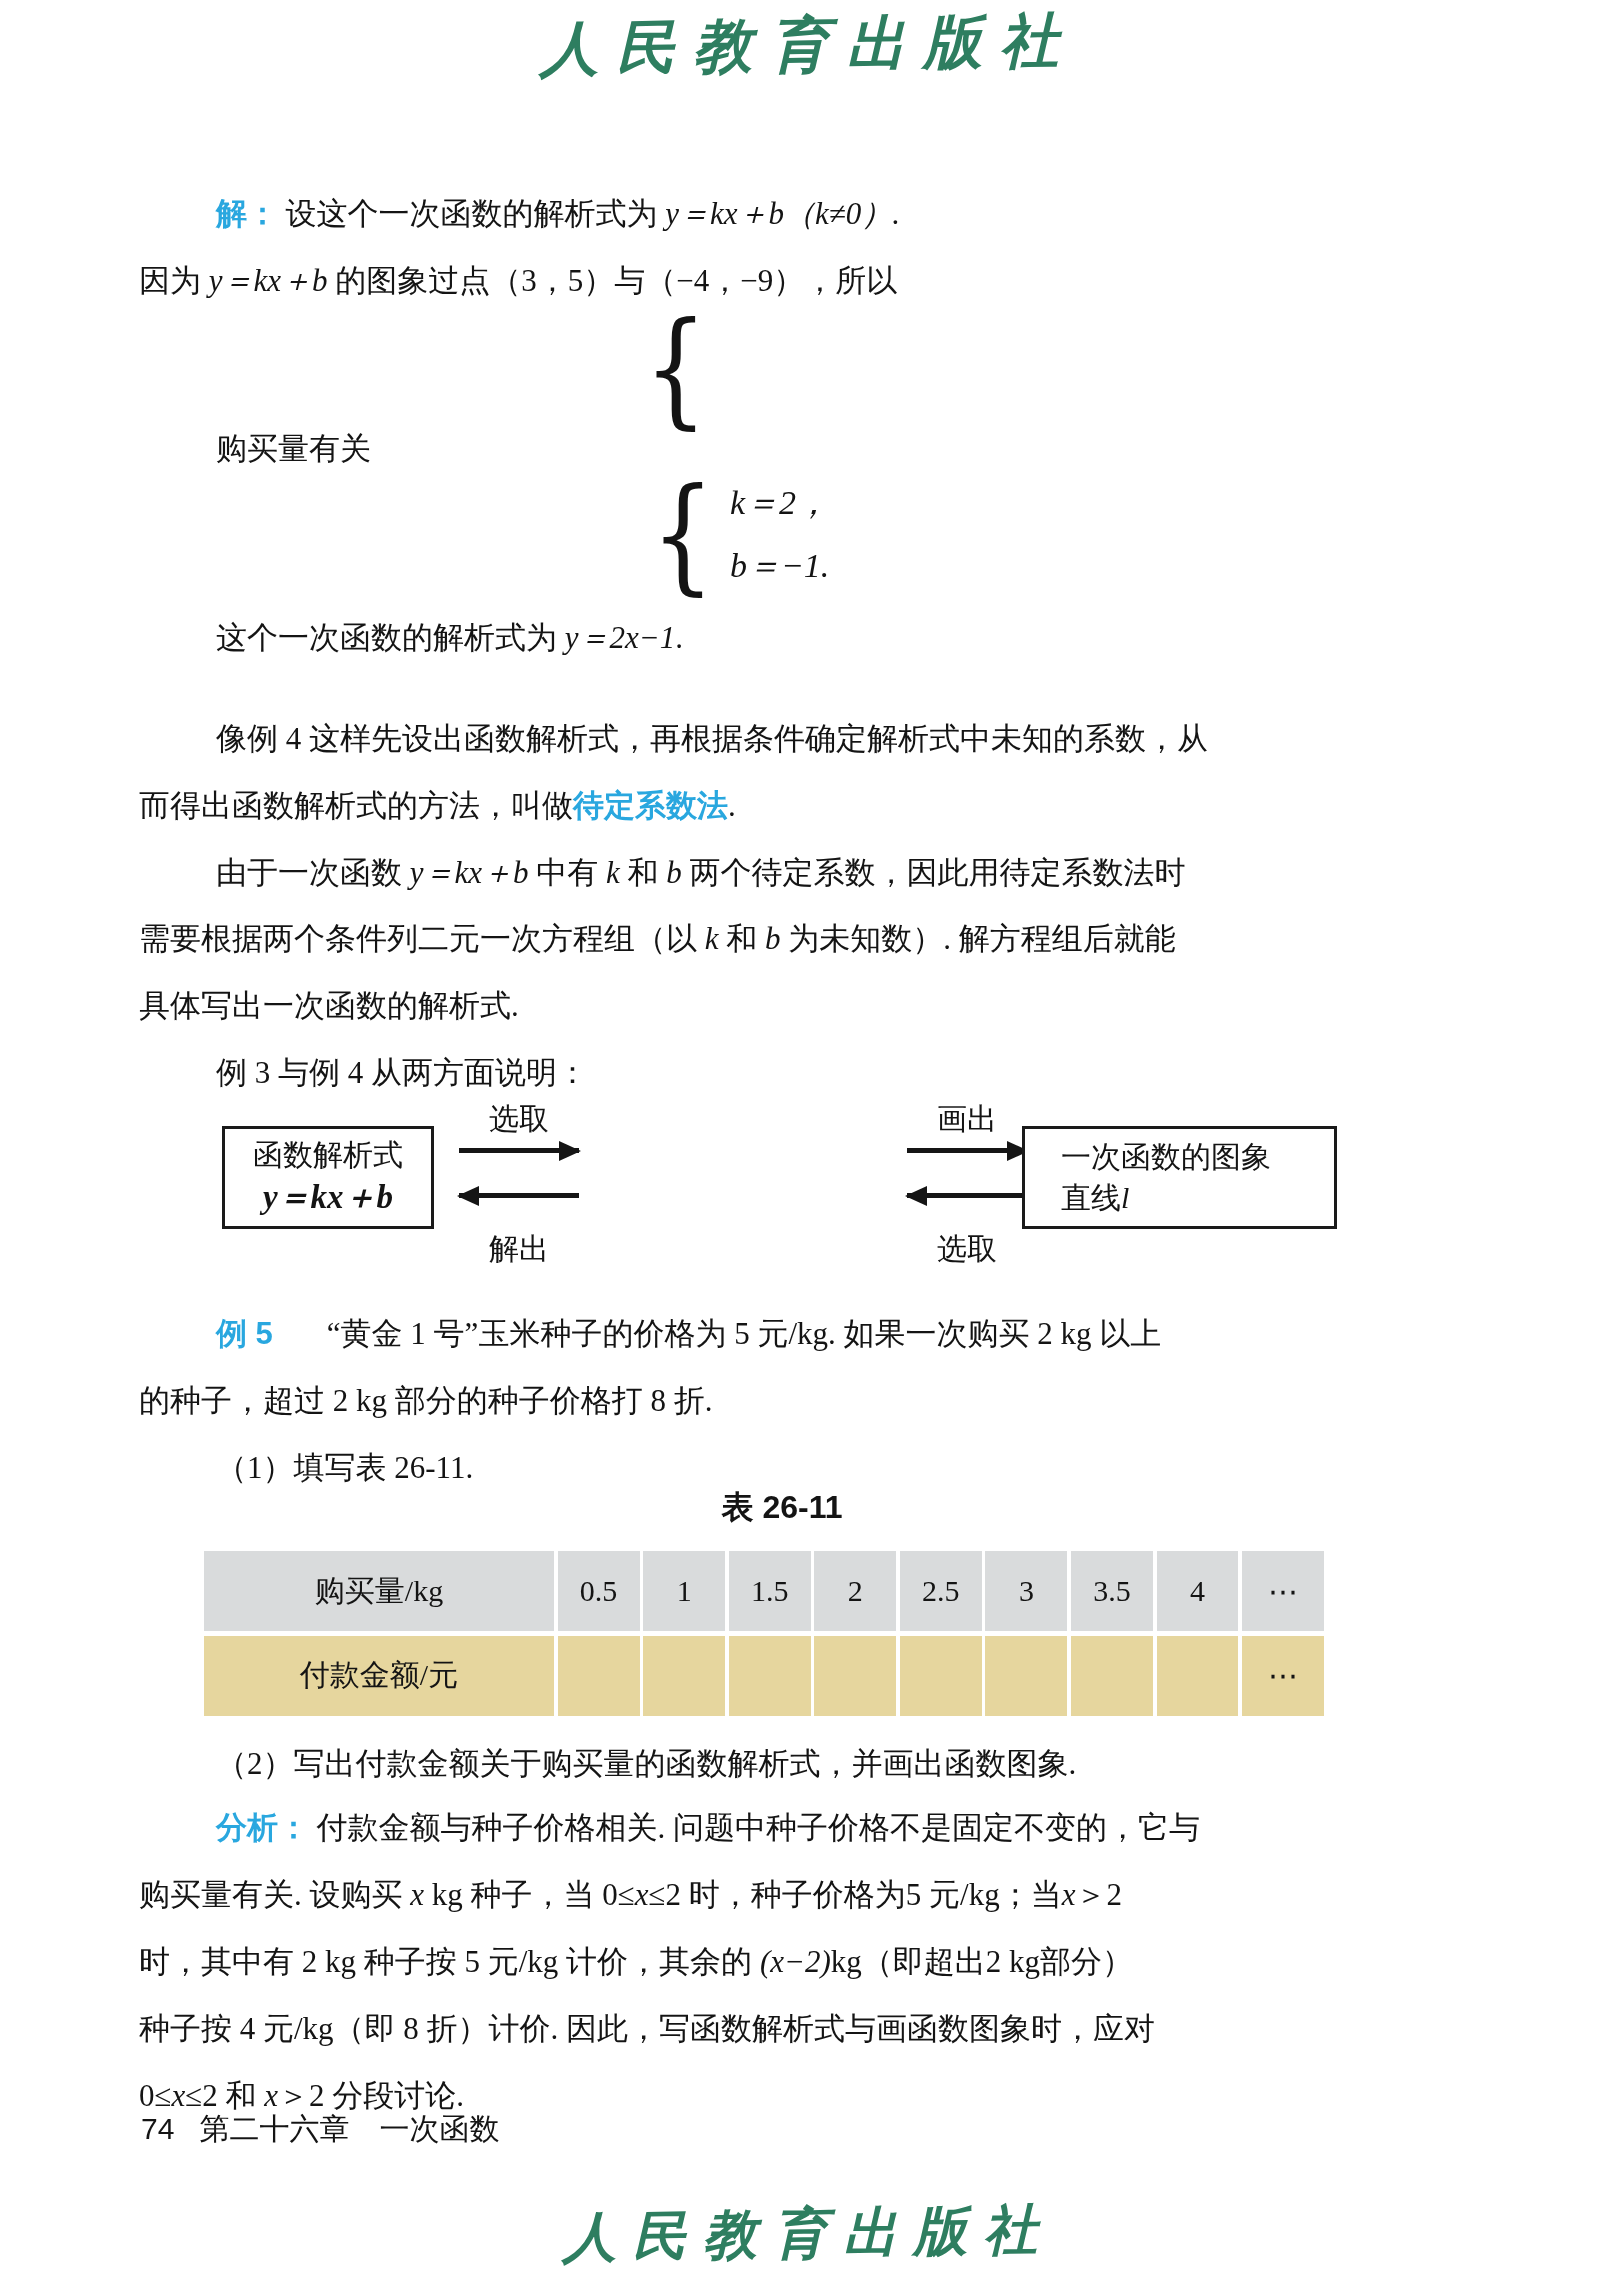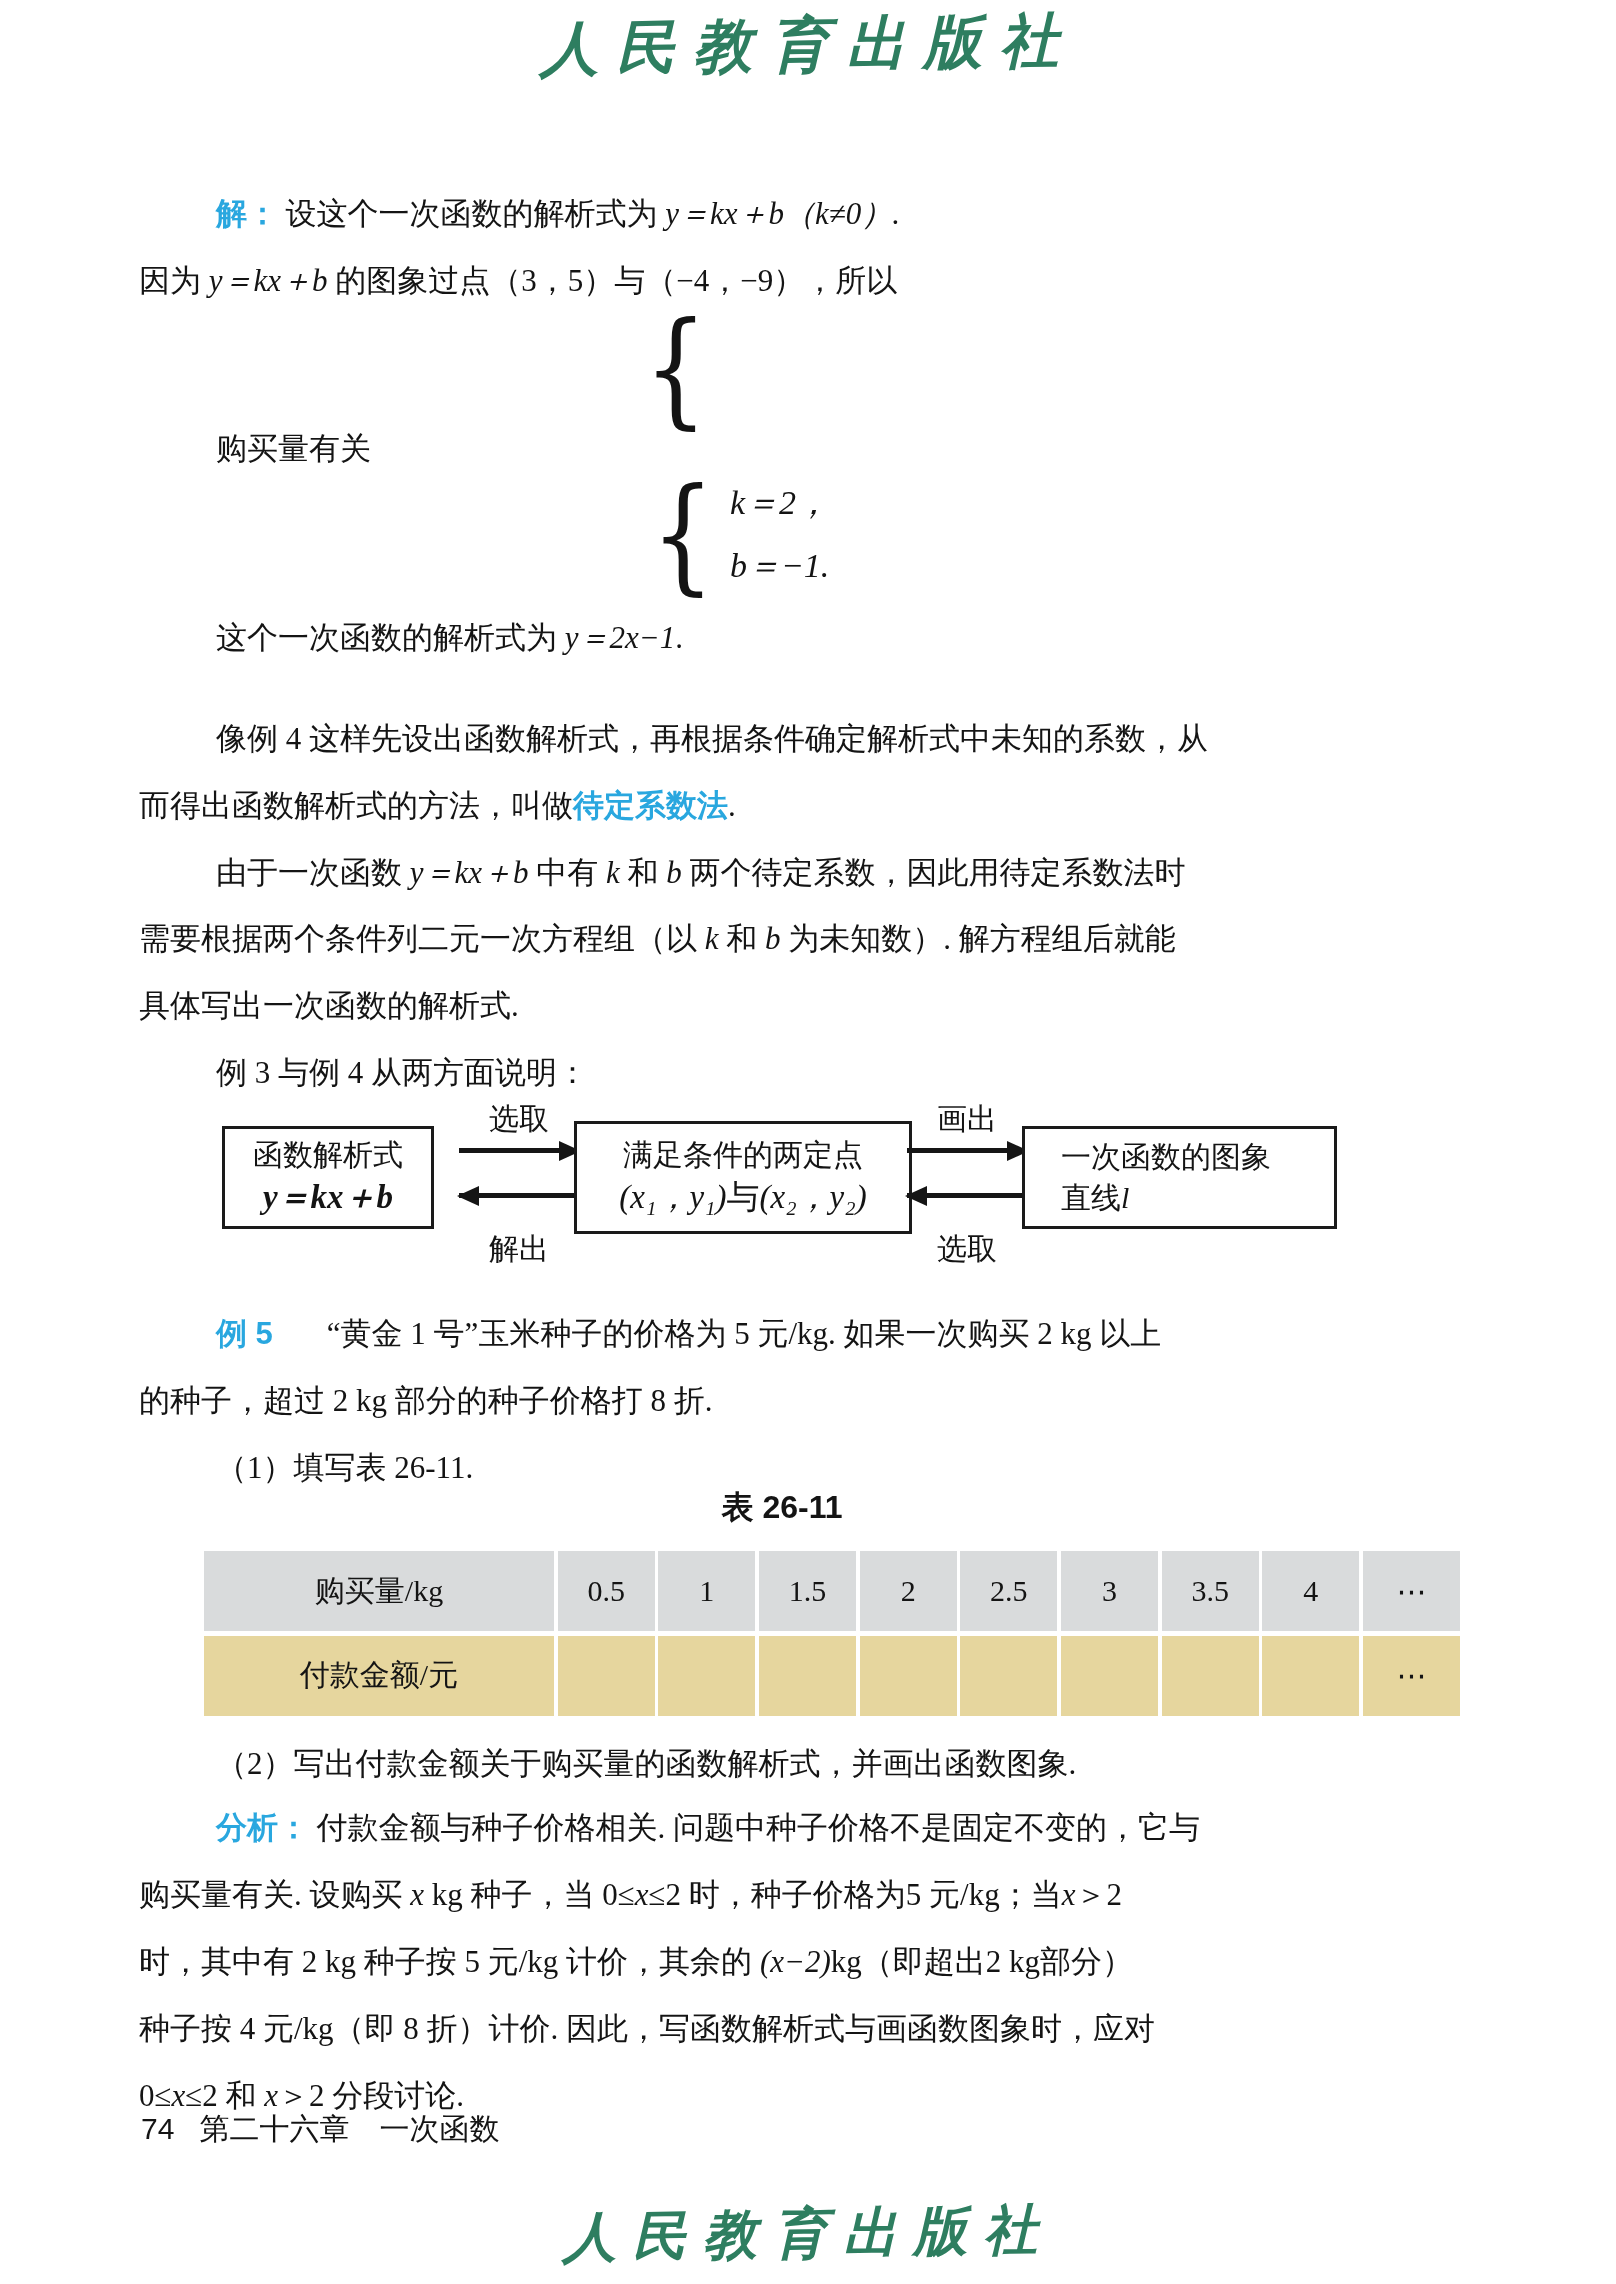--- a/index.html
+++ b/index.html
@@ -67,21 +67,21 @@
     content:""; position:absolute; left:-2.2px; top:50%; transform:translateY(-50%);
     border-right:22px solid #151515; border-top:10.4px solid transparent; border-bottom:10.4px solid transparent;
   }
 
   
   .tcap{
     position:absolute; left:204px; top:1486px; width:1156px; text-align:center;
     font-size:32px; font-weight:bold; font-family:"Liberation Sans","DejaVu Sans",sans-serif;
   }
   .tbl{
-    position:absolute; left:204px; top:1551px; width:1256px;
+    position:absolute; left:204px; top:1551px; width:1120px;
     display:grid; grid-template-columns:350px repeat(9,1fr);
     column-gap:3.7px; row-gap:4.5px; background:#ffffff;
   }
   .tbl .c{
     height:80px; display:flex; align-items:center; justify-content:center;
     font-size:30px; white-space:nowrap;
   }
   .r1{ background:#d9dbdc; }
   .r2{ background:#e6d69e; }
 
@@ -129,24 +129,20 @@
     <div class="dbox" id="dbox1">
       <span>函数解析式</span>
       <span class="bmath">y＝kx＋b</span>
     </div>
     <div class="gap" id="gap1">
       <span class="lbl lbl-top">选取</span>
       <span class="arr arr-right"></span>
       <span class="arr arr-left"></span>
       <span class="lbl lbl-bottom">解出</span>
     </div>
-    <div class="dbox" id="dbox2">
-      <span>满足条件的两定点</span>
-      <span class="mid2"><span class="math">(x₁，y₁)</span><span>与</span><span class="math">(x₂，y₂)</span></span>
-    </div>
     <div class="gap" id="gap2">
       <span class="lbl lbl-top">画出</span>
       <span class="arr arr-right"></span>
       <span class="arr arr-left"></span>
       <span class="lbl lbl-bottom">选取</span>
     </div>
     <div class="dbox" id="dbox3">
       <span>一次函数的图象</span>
       <span><span>直线</span><span class="math">l</span></span>
     </div>

